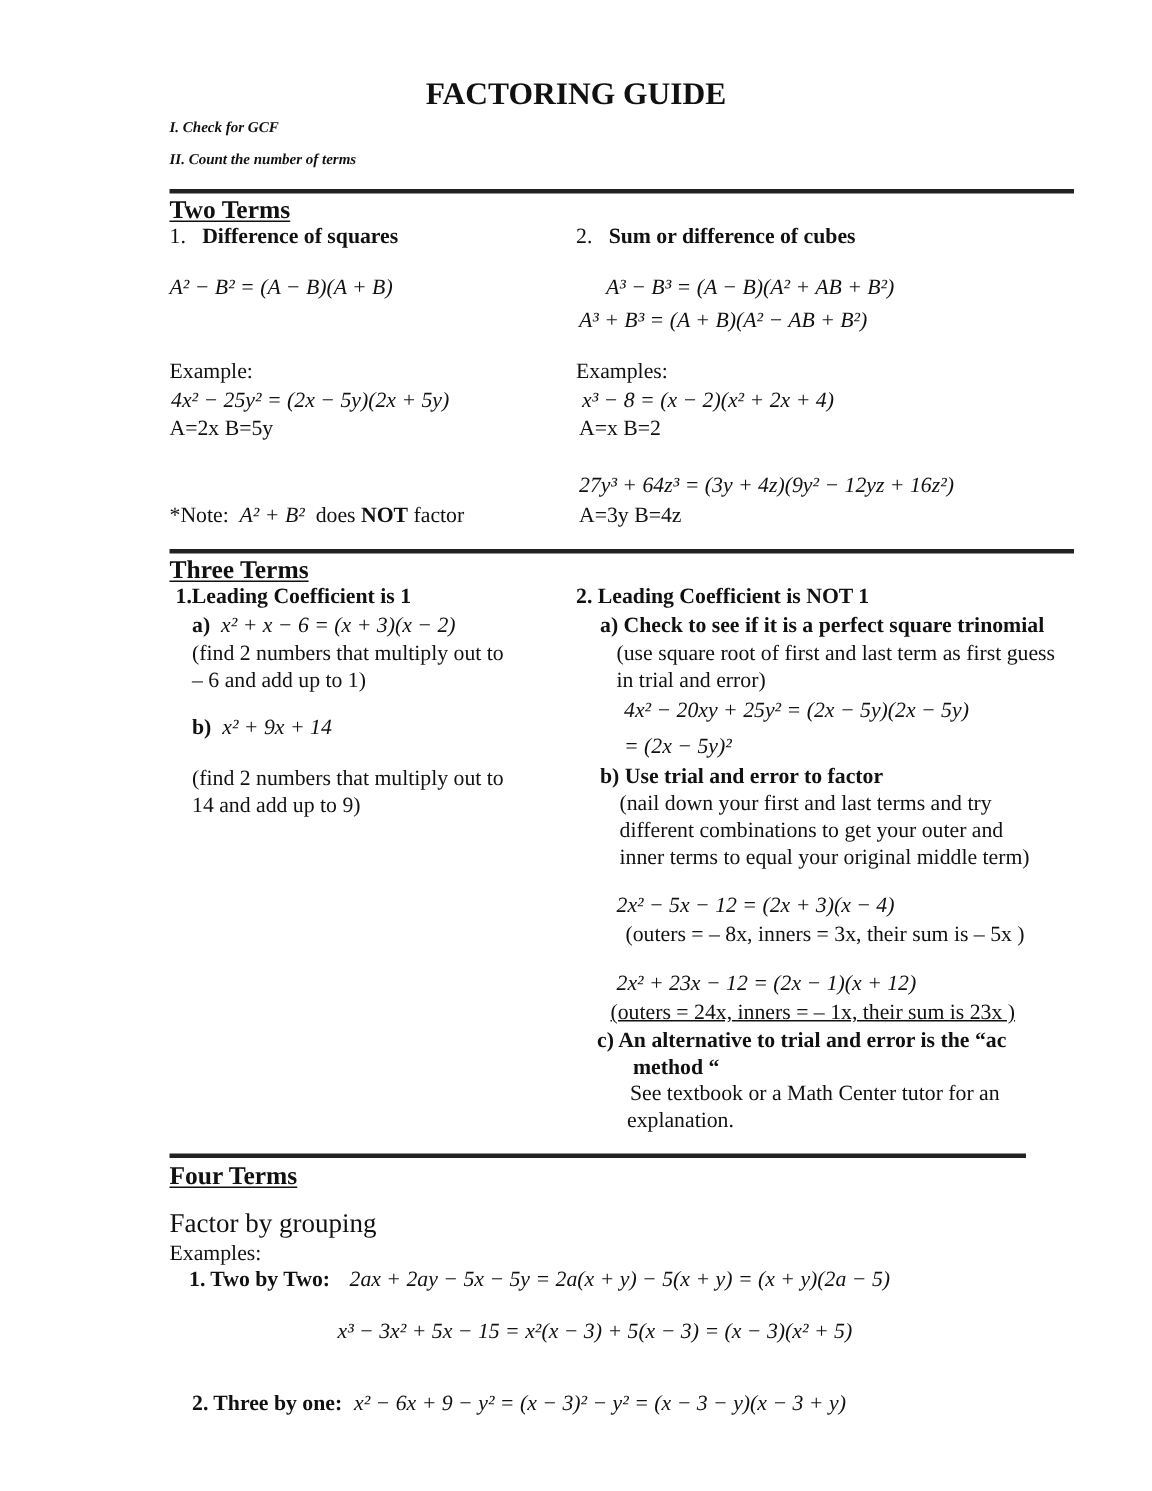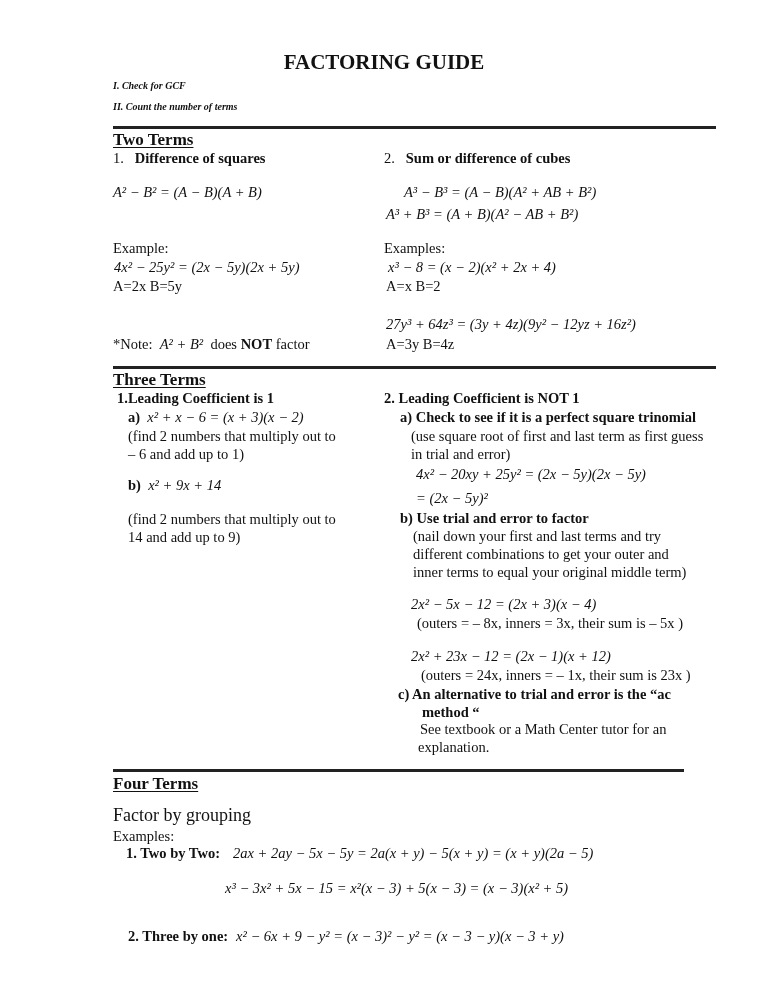--- a/index.html
+++ b/index.html
@@ -83,21 +83,21 @@
 <div class="abs m" style="left:416px; top:490px;text-align:right;">= (2x − 5y)²</div>
 
 <div class="abs txt b" style="left:400px; top:510px;">b)  Use trial and error to factor</div>
 <div class="abs txt" style="left:413px; top:528px;">(nail down your first and last terms and try</div>
 <div class="abs txt" style="left:413px; top:546px;"> different combinations to get your outer and</div>
 <div class="abs txt" style="left:413px; top:564px;"> inner terms to equal your original middle term)</div>
 
 <div class="abs m" style="left:411px; top:596px;">2x² − 5x − 12 = (2x + 3)(x − 4)</div>
 <div class="abs txt" style="left:417px; top:615px;">(outers = – 8x, inners = 3x, their sum is – 5x )</div>
 <div class="abs m" style="left:411px; top:648px;">2x² + 23x − 12 = (2x − 1)(x + 12)</div>
-<div class="abs txt" style="left:421px; top:667px;">(outers = 24x, inners = – 1x, their sum is 23x )</div>
+<div class="abs txt" style="left:407px; top:667px;text-decoration:underline;">(outers = 24x, inners = – 1x, their sum is 23x )</div>
 
 <div class="abs txt b" style="left:398px; top:686px;">c)  An alternative to trial and error is the “ac</div>
 <div class="abs txt b" style="left:422px; top:704px;">method “</div>
 <div class="abs txt" style="left:420px; top:721px;"> See textbook or a Math Center tutor for an</div>
 <div class="abs txt" style="left:418px; top:739px;">explanation.</div>
 
 <div class="rule" style="left:113px; top:769px; width:571px;"></div>
 
 <div class="abs sec" style="left:113px; top:774px;">Four Terms</div>
 <div class="abs big" style="left:113px; top:805px;">Factor by grouping</div>

